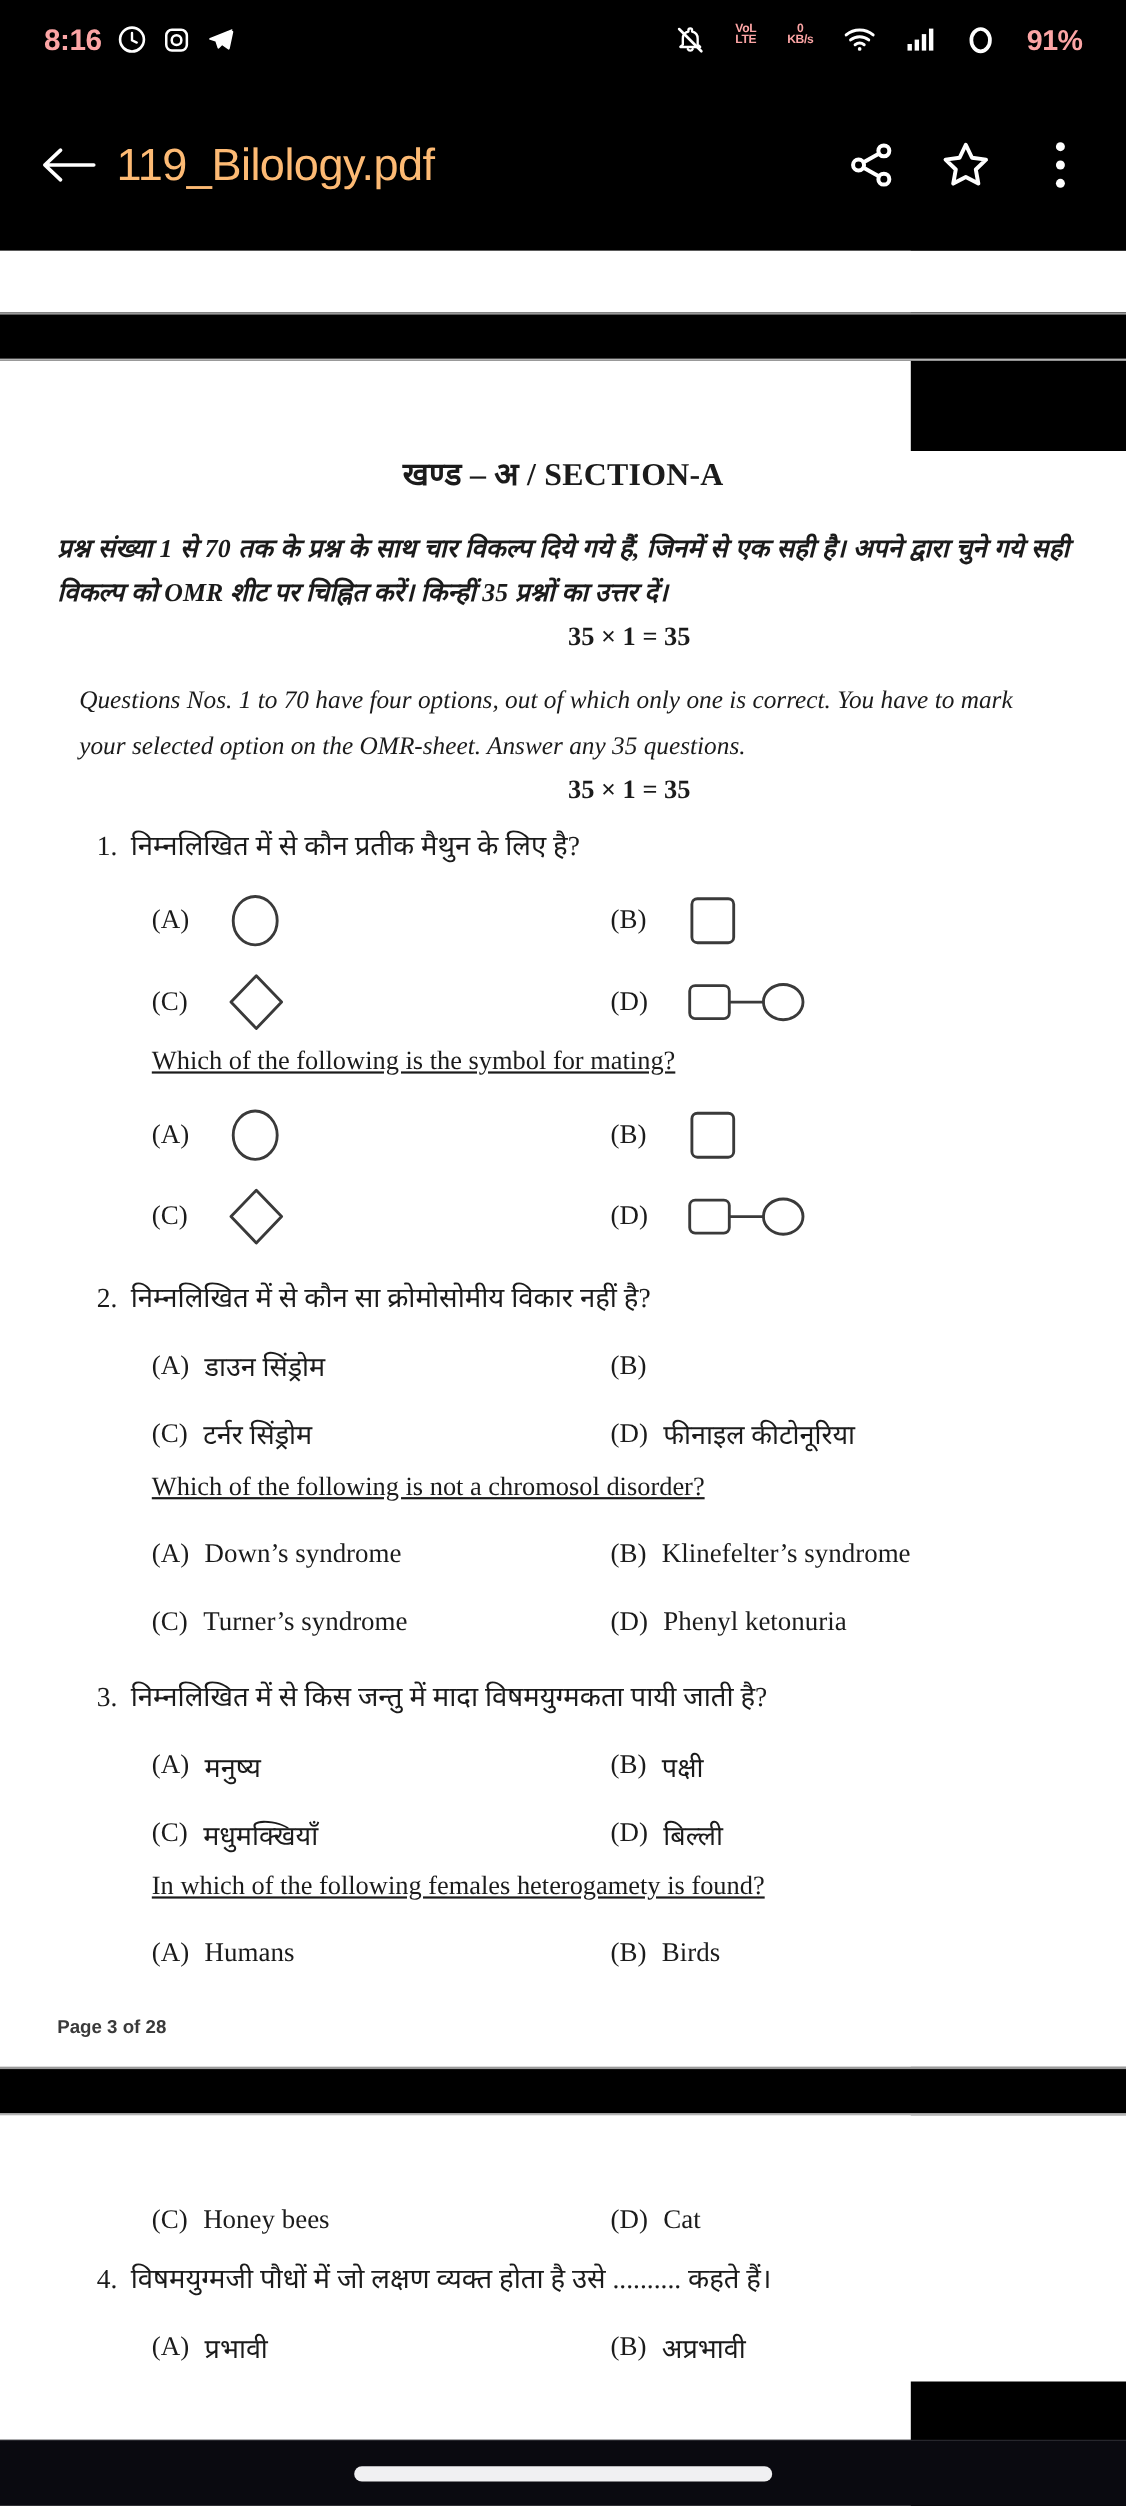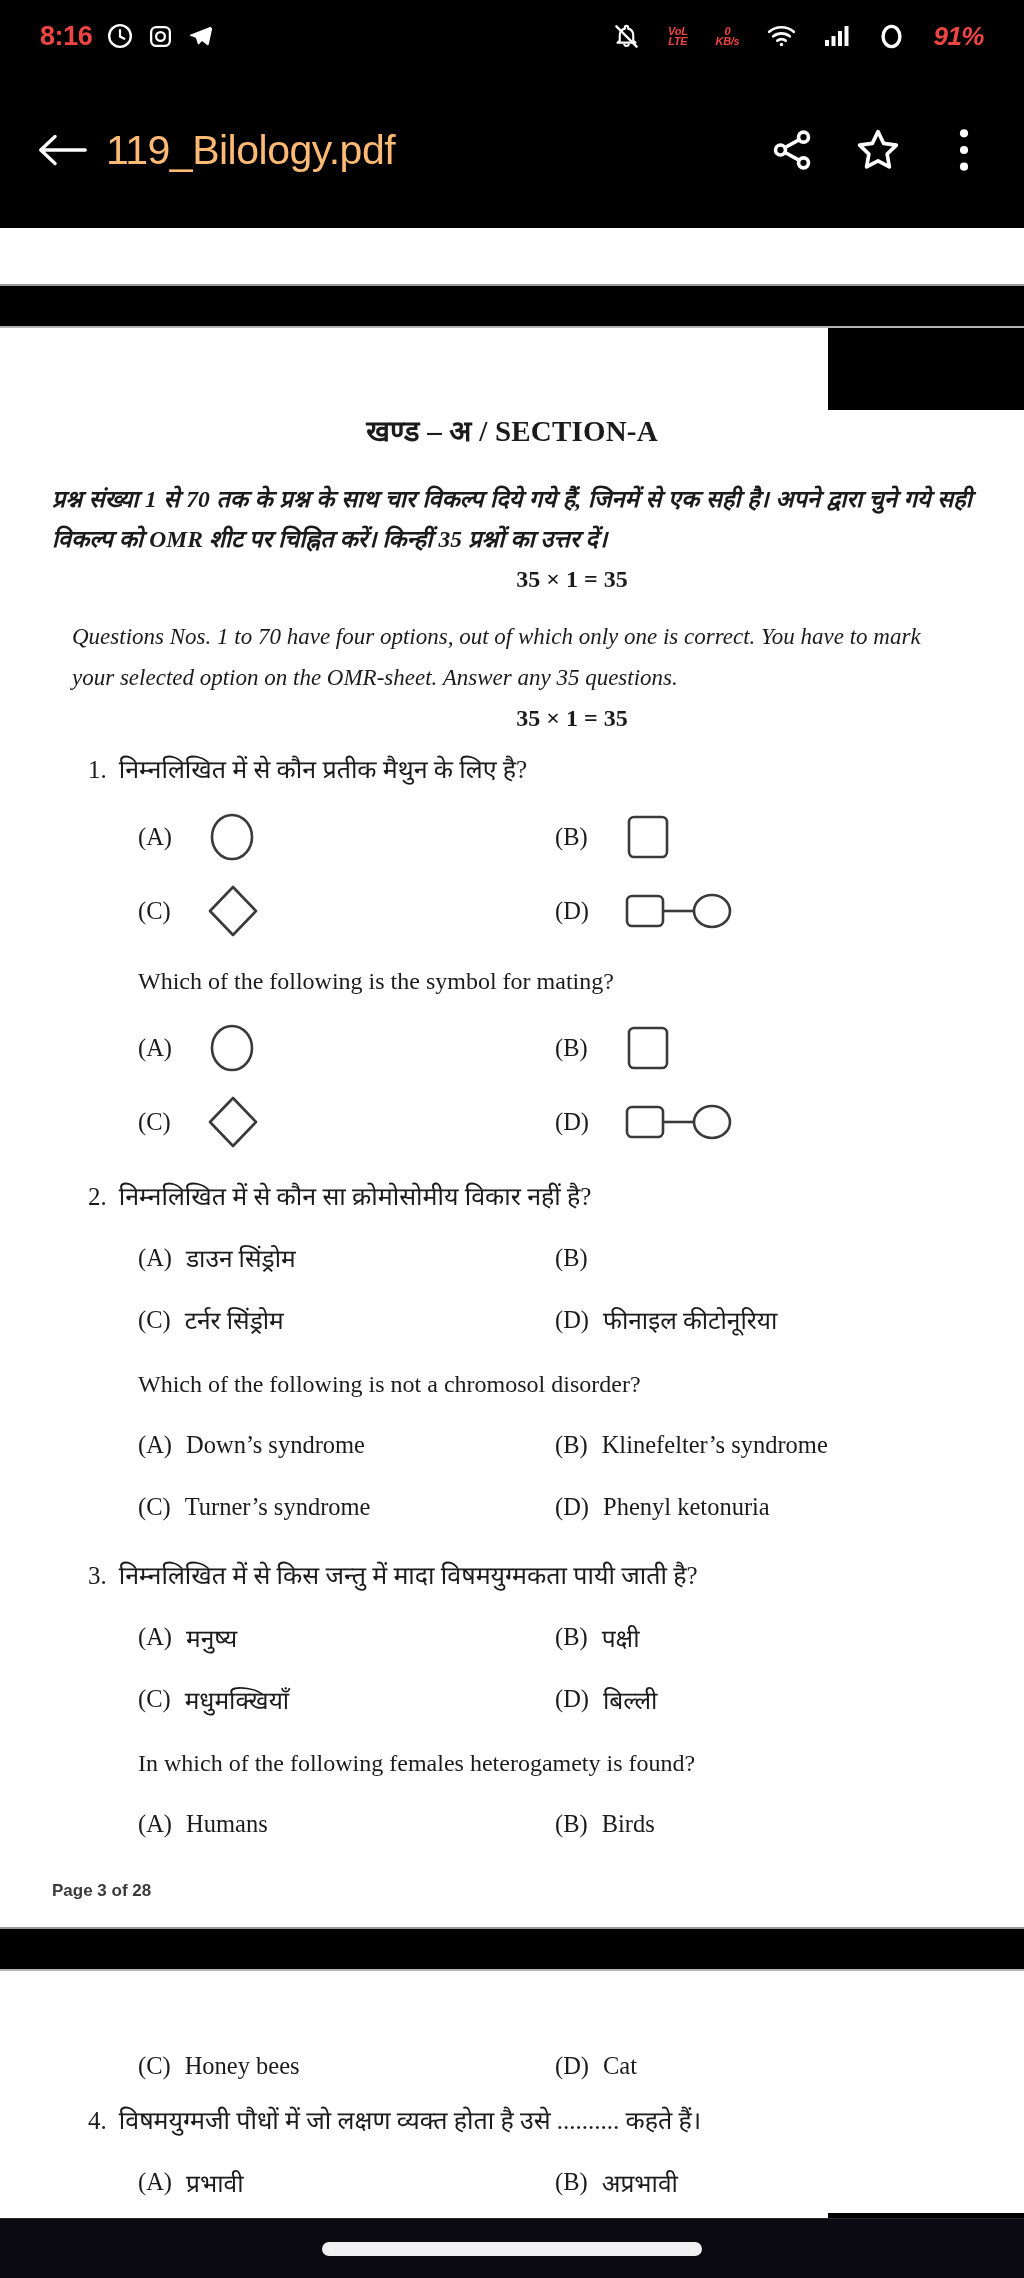--- a/index.html
+++ b/index.html
@@ -6,30 +6,30 @@
   html, body { width:1024px; height:2278px; background:#000; }
   body {
     font-family:"Liberation Serif", serif;
     position:relative;
     overflow:hidden;
   }
 
   
   .statusbar {
     position:absolute; left:0; top:0; width:1024px; height:72px;
-    background:#000; color:#ef4444;
+    background:#000; color:#fca5a5;
     display:flex; align-items:center; justify-content:space-between;
     padding:0 40px;
   }
   .sb-left { display:flex; align-items:center; gap:15px; }
   .sb-clock {
     font-family:"Liberation Sans", sans-serif;
     font-size:27px; font-weight:700; letter-spacing:-0.4px;
   }
-  .sb-right { display:flex; align-items:center; gap:28px;font-style:italic; }
+  .sb-right { display:flex; gap:28px; }
   .sb-ico { display:flex; align-items:center; justify-content:center; }
   .volte {
     font-family:"Liberation Sans", sans-serif;
     font-size:11px; font-weight:700; line-height:10px;
     text-align:center; letter-spacing:-0.3px;
   }
   .kbs {
     font-family:"Liberation Sans", sans-serif;
     font-size:11px; font-weight:700; line-height:10px;
     text-align:center; letter-spacing:-0.3px;
@@ -112,21 +112,21 @@
   }
   .q-stem {
     font-size:25px; line-height:1.45;
     display:flex; gap:12px;
     padding-left:12px;
   }
   .q-num { flex:0 0 auto; font-weight:400; }
   .q-text { flex:1 1 auto; }
   .q-stem-en {
     font-size:24px; line-height:1.45;
-    padding-left:62px; margin-top:16px;
+    padding-left:62px; text-decoration:underline;
   }
   .opts {
     display:flex; flex-wrap:wrap;
     padding-left:62px;
     margin-top:12px;
   }
   .opt {
     width:50%;
     display:flex; align-items:center; gap:14px;
     font-size:24.5px;

